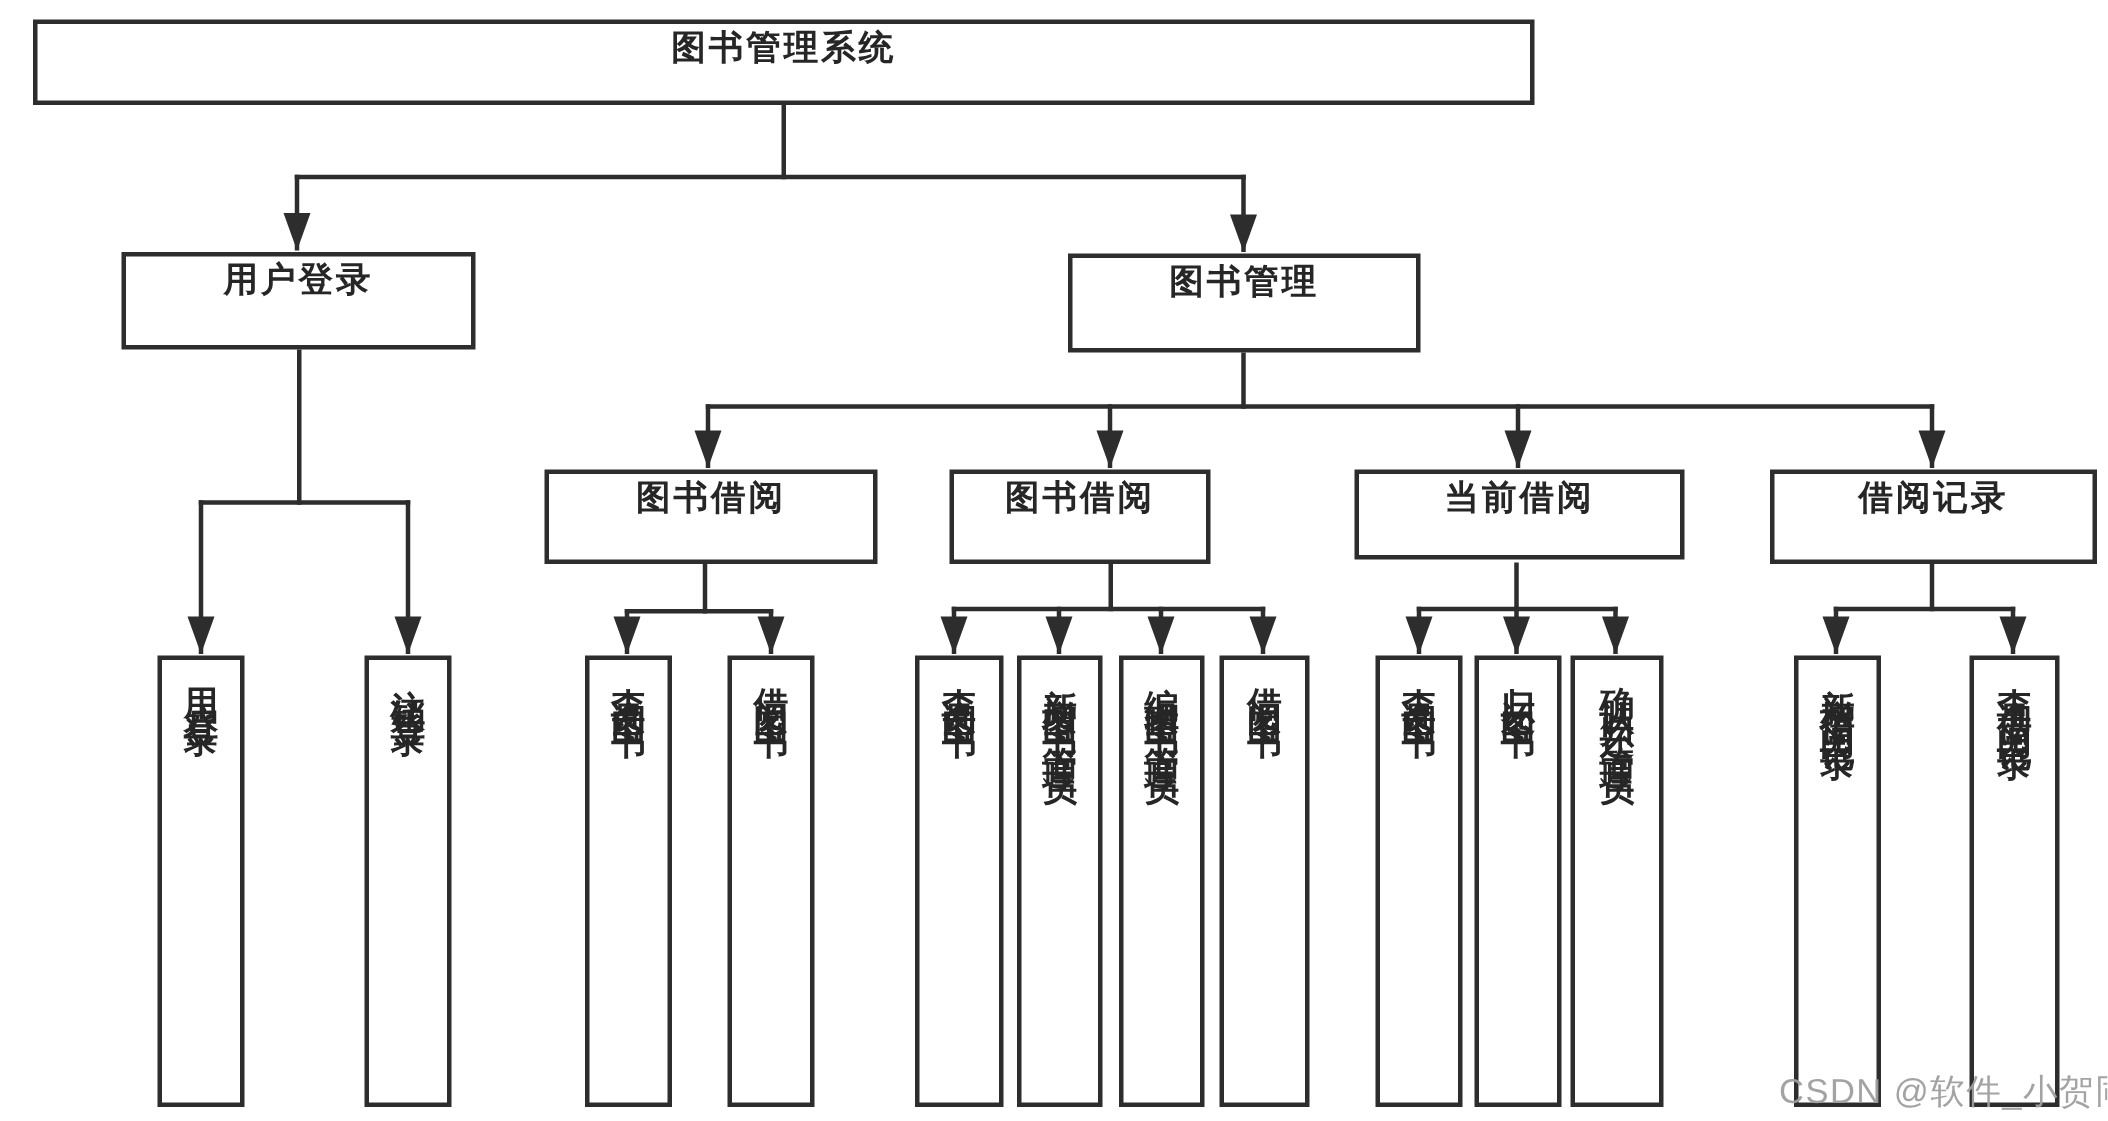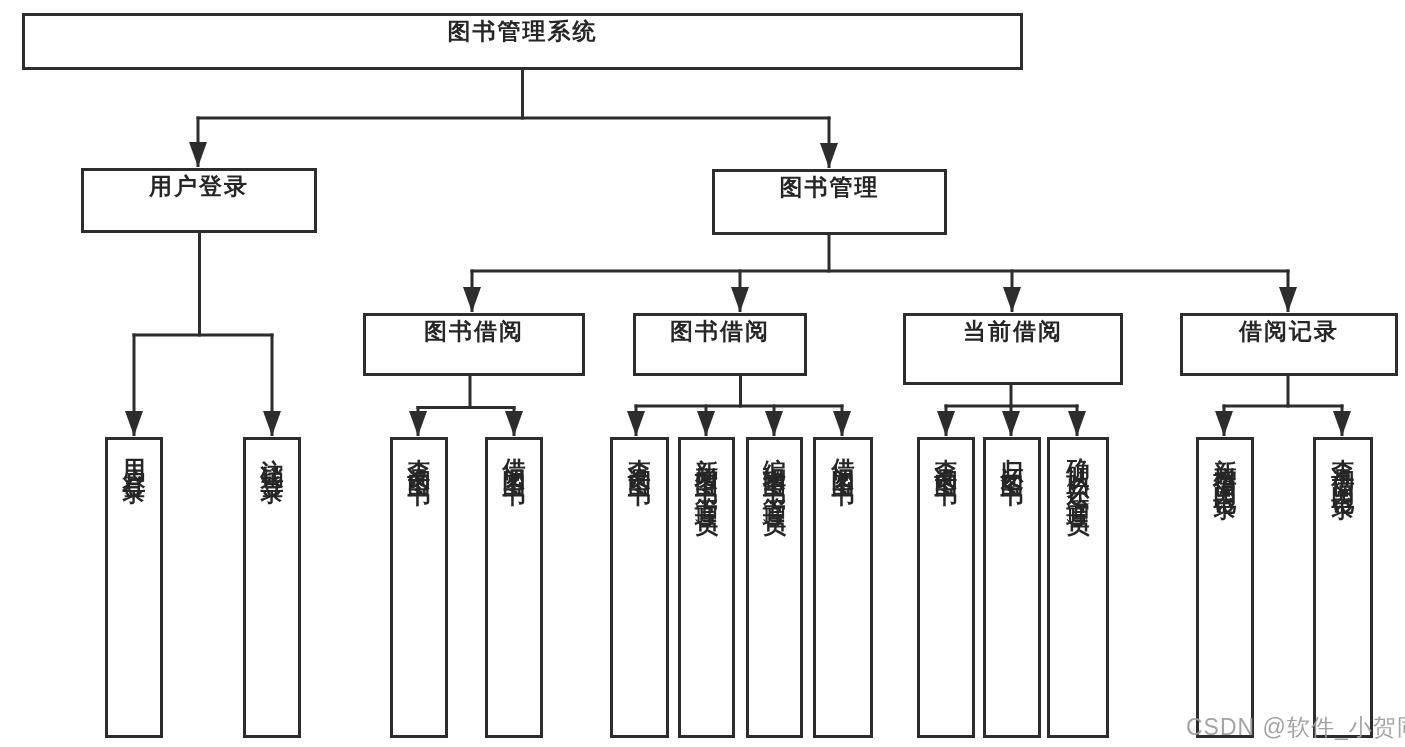--- a/index.html
+++ b/index.html
@@ -123,21 +123,21 @@
   <div class="node" style="left:712px; top:169px; width:235px; height:66px">
     <span class="lbl">图书管理</span>
   </div>
 
   <div class="node" style="left:363px; top:313px; width:222px; height:63px">
     <span class="lbl">图书借阅</span>
   </div>
   <div class="node" style="left:633px; top:313px; width:174px; height:63px">
     <span class="lbl">图书借阅</span>
   </div>
-  <div class="node" style="left:903px; top:313px; width:220px; height:72px">
+  <div class="node" style="left:903px; top:313px; width:220px; height:60px">
     <span class="lbl">当前借阅</span>
   </div>
   <div class="node" style="left:1180px; top:313px; width:218px; height:63px">
     <span class="lbl">借阅记录</span>
   </div>
 
   <div class="node vnode" style="left:105px; top:437px; width:58px; height:301px">
     <span class="lbl">用户登录</span>
   </div>
   <div class="node vnode" style="left:243px; top:437px; width:58px; height:301px">

